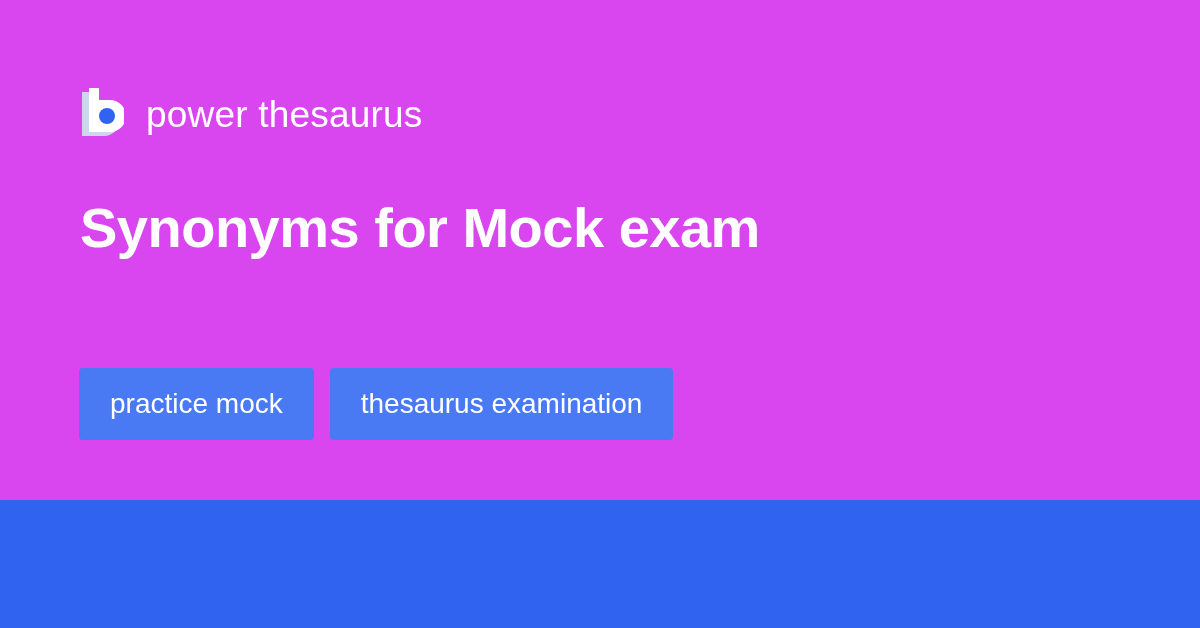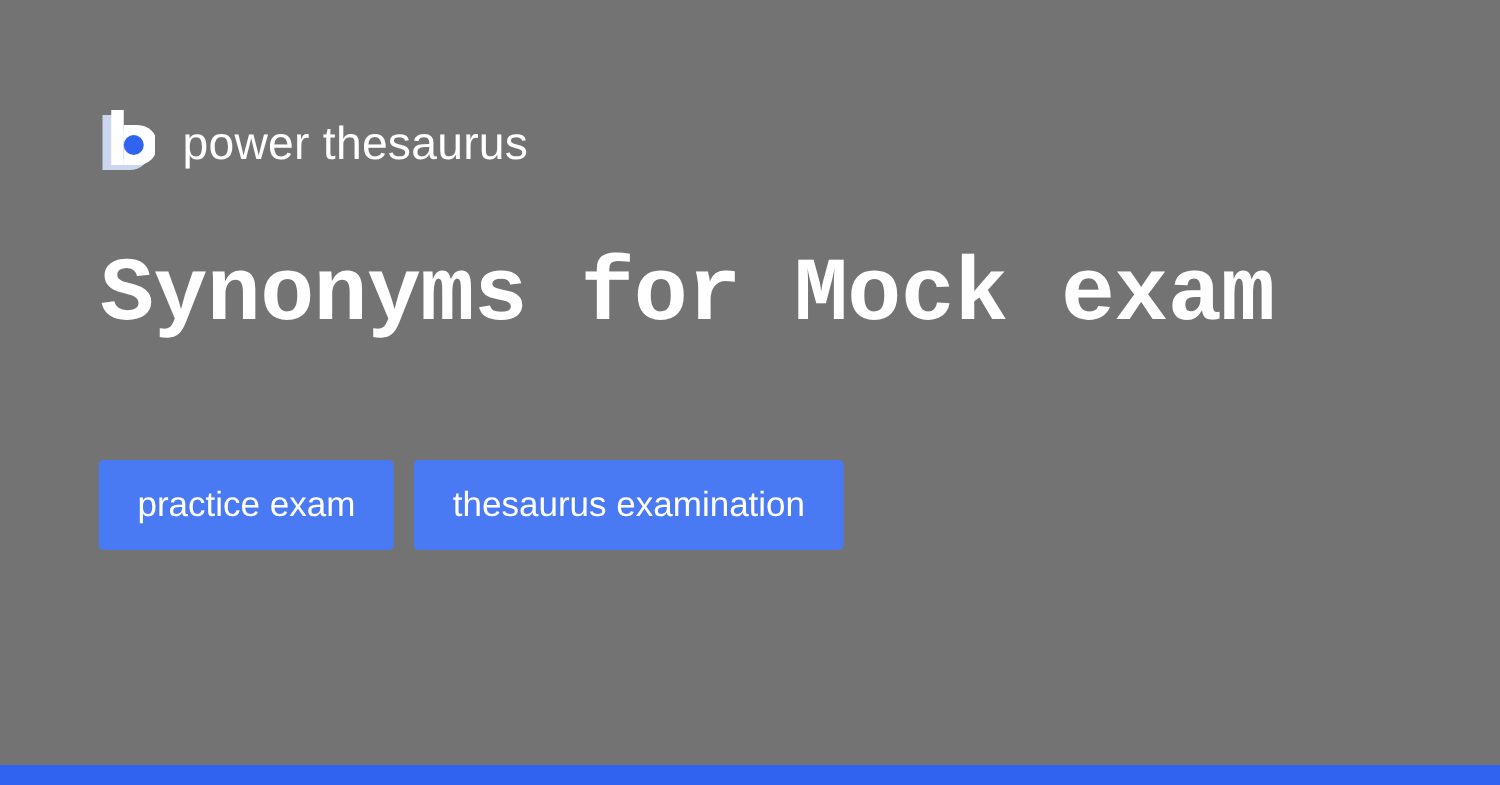--- a/index.html
+++ b/index.html
@@ -10,22 +10,22 @@
     width: 1200px;
     height: 628px;
     overflow: hidden;
     font-family: "Liberation Sans", sans-serif;
     background: #3063f0;
   }
 
   .page {
     position: relative;
     width: 1200px;
-    height: 612px;
-    background: #737373;
+    height: 500px;
+    background: #d946ef;
     box-sizing: border-box;
   }
 
   
   .brand {
     position: absolute;
     left: 80px;
     top: 86px;
     display: flex;
     align-items: center;
@@ -54,26 +54,25 @@
     white-space: nowrap;
   }
 
   
   .headline {
     position: absolute;
     left: 80px;
     top: 199px;
     width: 1060px;
     color: #ffffff;
-    font-size: 72px;
+    font-size: 56px;
     font-weight: bold;
     line-height: 1.04;
     letter-spacing: -0.5px;
     white-space: nowrap;
-    font-family: Liberation Mono, monospace;
   }
 
   
   .chips {
     position: absolute;
     left: 79px;
     top: 368px;
     width: 1050px;
     display: flex;
     flex-wrap: wrap;
@@ -118,17 +117,17 @@
           <circle cx="27" cy="28" r="8" fill="#3063f0"></circle>
         </g>
       </svg>
     </span>
     <span class="brand-name">power thesaurus</span>
   </div>
 
   <div class="headline">Synonyms for Mock exam</div>
 
   <div class="chips">
-    <div class="chip">practice exam</div>
+    <div class="chip">practice mock</div>
     <div class="chip">thesaurus examination</div>
   </div>
 
 </div>
 
 </body></html>

